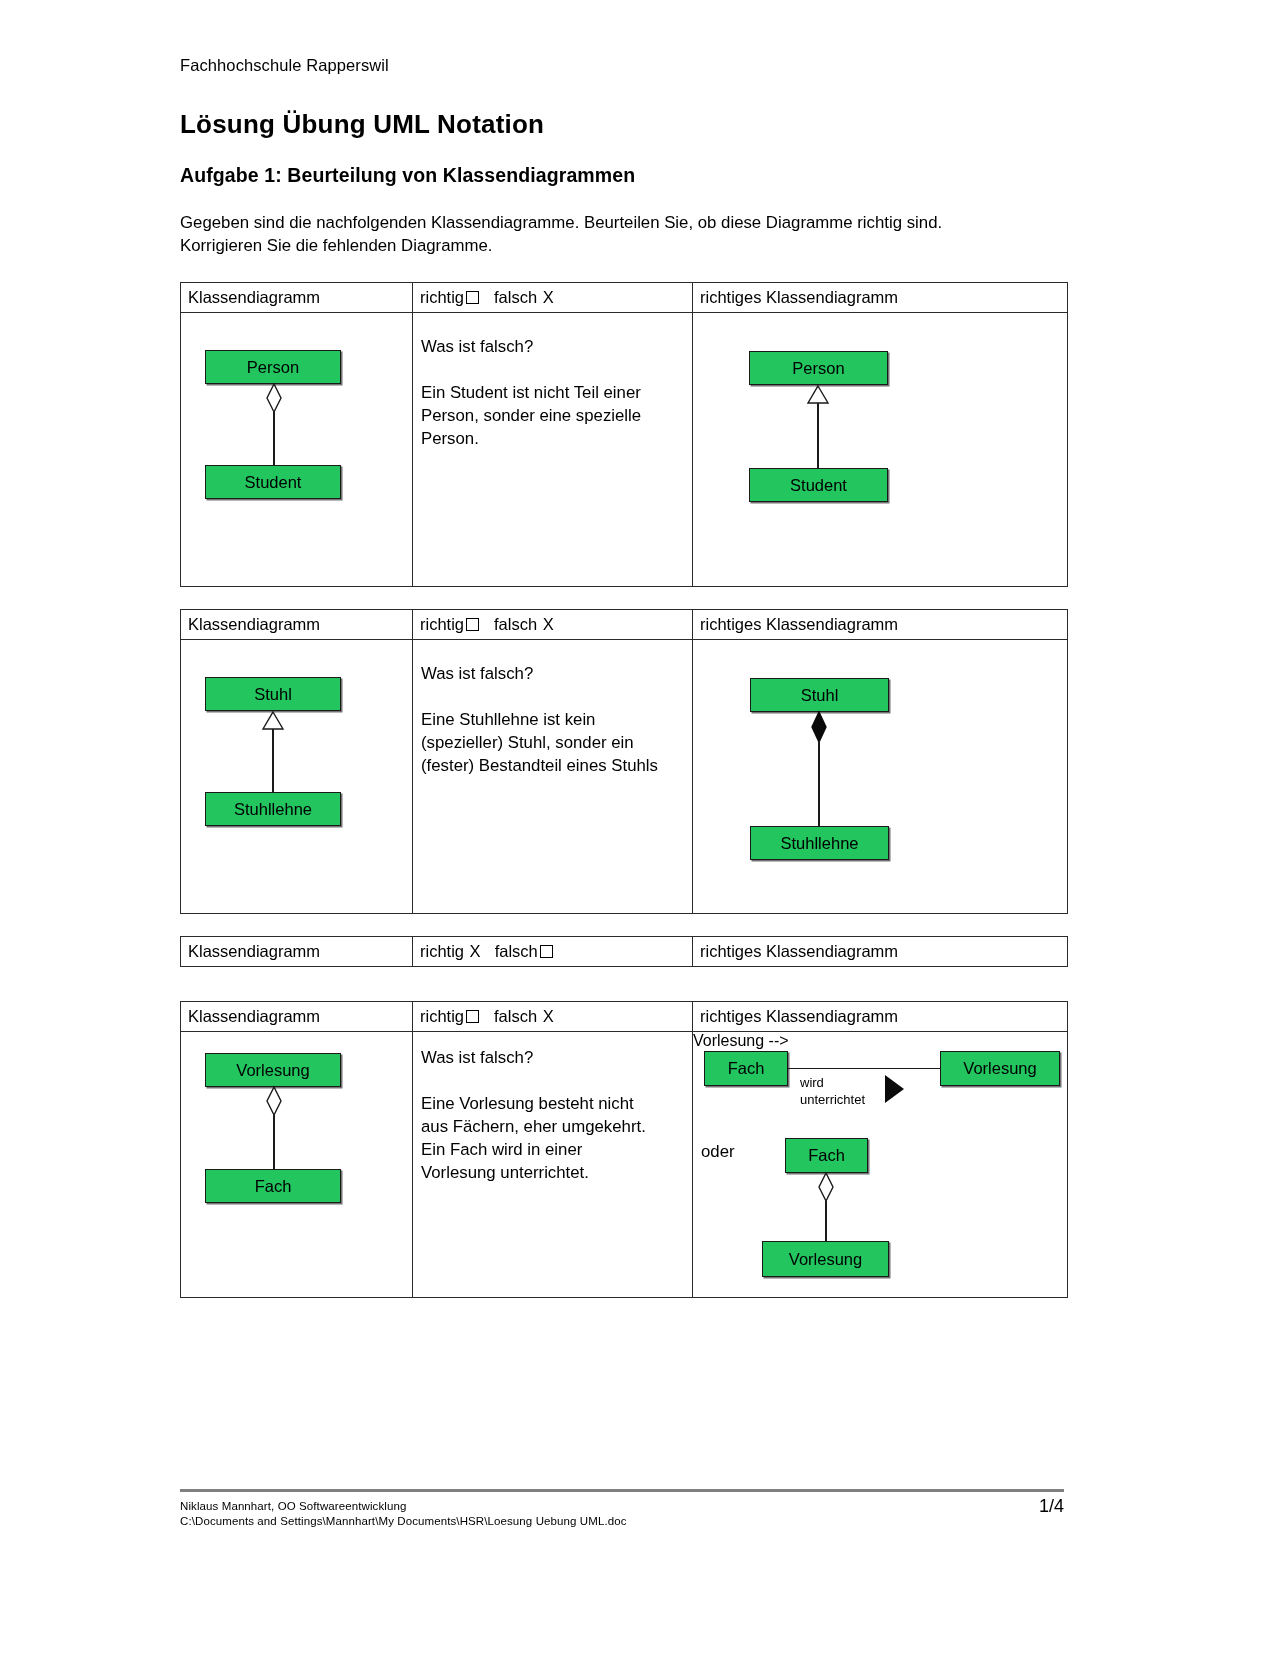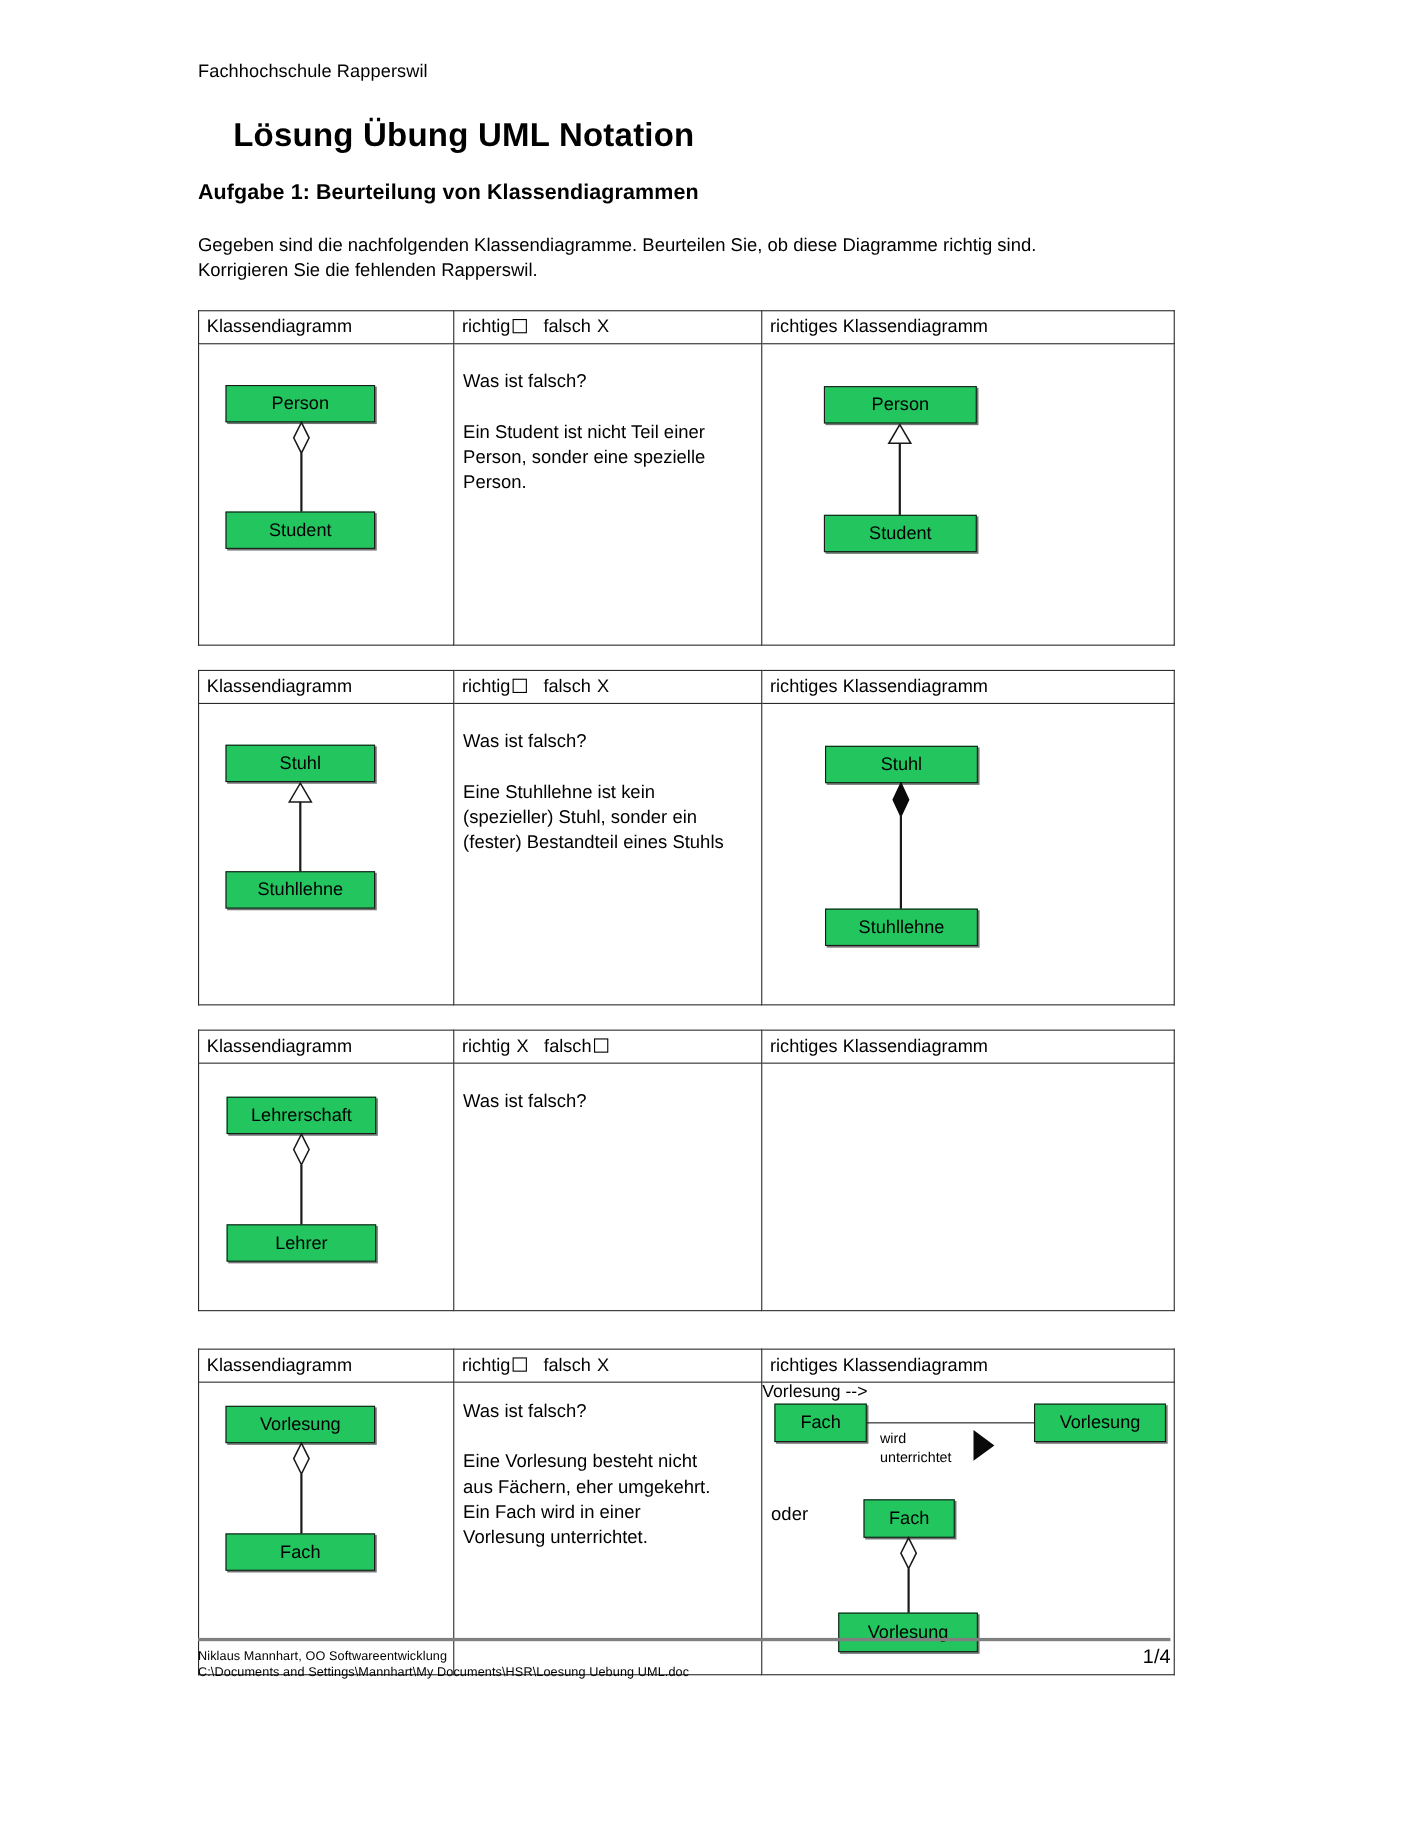--- a/index.html
+++ b/index.html
@@ -31,26 +31,25 @@
   }
 
   
   .org-line {
     font-size: 16.5px;
     line-height: 20px;
     padding-top: 55px;
     letter-spacing: 0.1px;
   }
   .doc-title {
-    font-size: 30px;
+    font-size: 26px;
     font-weight: bold;
     line-height: 30px;
     margin-top: 34px;
     letter-spacing: 0.2px;
-    margin-left: 32px;
   }
   .section-title {
     font-size: 19.5px;
     font-weight: bold;
     line-height: 24px;
     margin-top: 24px;
     letter-spacing: 0.1px;
   }
   .intro {
     font-size: 16.8px;
@@ -174,21 +173,21 @@
   <div class="content">
 
     <div class="org-line">Fachhochschule Rapperswil</div>
 
     <h1 class="doc-title">Lösung Übung UML Notation</h1>
 
     <h2 class="section-title">Aufgabe 1: Beurteilung von Klassendiagrammen</h2>
 
     <div class="intro">
       <div>Gegeben sind die nachfolgenden Klassendiagramme. Beurteilen Sie, ob diese Diagramme richtig sind.</div>
-      <div>Korrigieren Sie die fehlenden Rapperswil.</div>
+      <div>Korrigieren Sie die fehlenden Diagramme.</div>
     </div>
 
     <div class="tbl-wrap" style="margin-top:25px;">
     <table class="uml-table">
       <tbody>
             <tr>
         <td class="col-a">
           <div class="hdr-cell"><span>Klassendiagramm</span></div>
         </td>
         <td class="col-b">
@@ -298,40 +297,20 @@
         <td class="col-a">
           <div class="hdr-cell"><span>Klassendiagramm</span></div>
         </td>
         <td class="col-b">
           <div class="hdr-cell">
             <span>richtig</span> <span class="mark">X</span><span class="gap-sp"></span><span>falsch</span><span class="cb"></span>
           </div>
         </td>
         <td class="col-c">
           <div class="hdr-cell"><span>richtiges Klassendiagramm</span></div>
-        </td>
-      </tr>
-      <tr>
-        <td class="col-a body-cell" style="height:224px;">
-          <div class="canvas">
-            <div class="uml-box" style="left:25px; top:30px; width:136px; height:34px;">Lehrerschaft</div>
-            <svg class="glyph" style="left:85px; top:63px;" width="16" height="30" viewBox="0 0 16 30">
-              <polygon points="8,1 15,15 8,29 1,15" fill="#ffffff" stroke="#1a1a1a" stroke-width="1.4"></polygon>
-            </svg>
-            <div class="uml-line v-line" style="left:92.3px; top:92px; height:56px;"></div>
-            <div class="uml-box" style="left:25px; top:146px; width:136px; height:34px;">Lehrer</div>
-          </div>
-        </td>
-        <td class="col-b body-cell">
-          <div class="qa-text">
-            <div class="q">Was ist falsch?</div>
-          </div>
-        </td>
-        <td class="col-c body-cell">
-          <div class="canvas"></div>
         </td>
       </tr>
     </tbody>
         </table>
     </div>
 
     <div class="tbl-wrap" style="margin-top:34px;">
     <table class="uml-table">
       <tbody>
             <tr>

